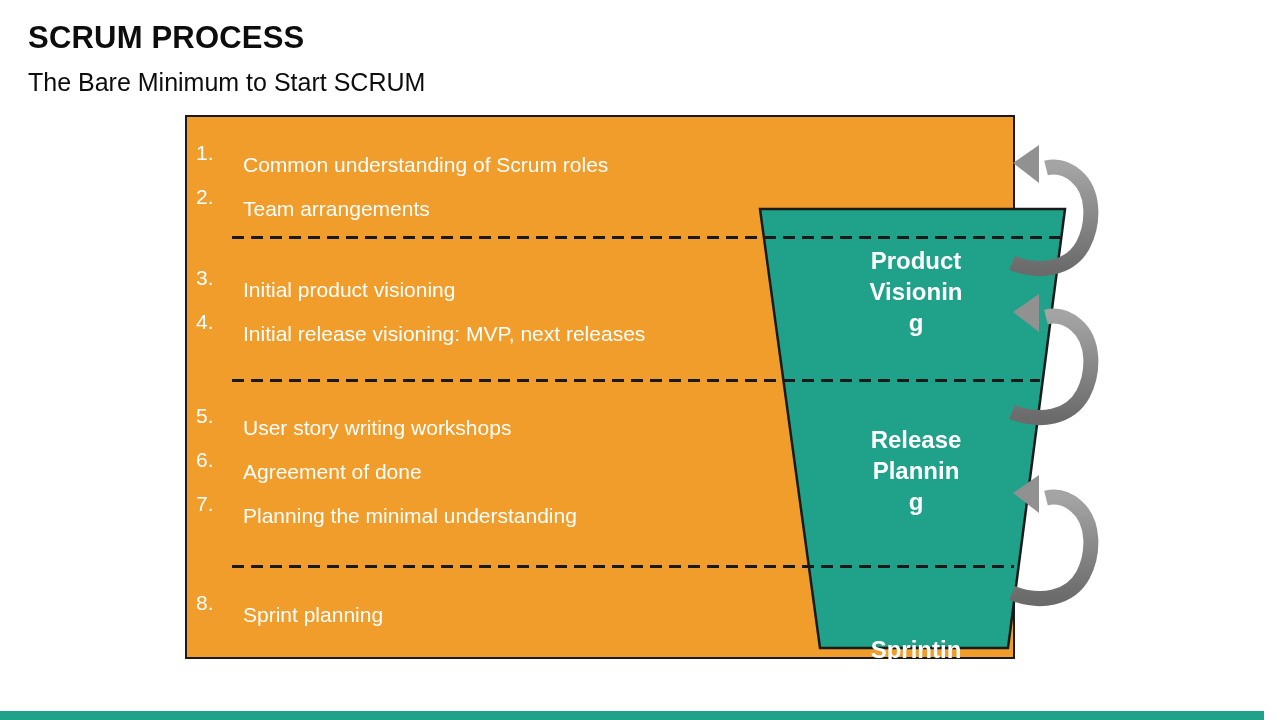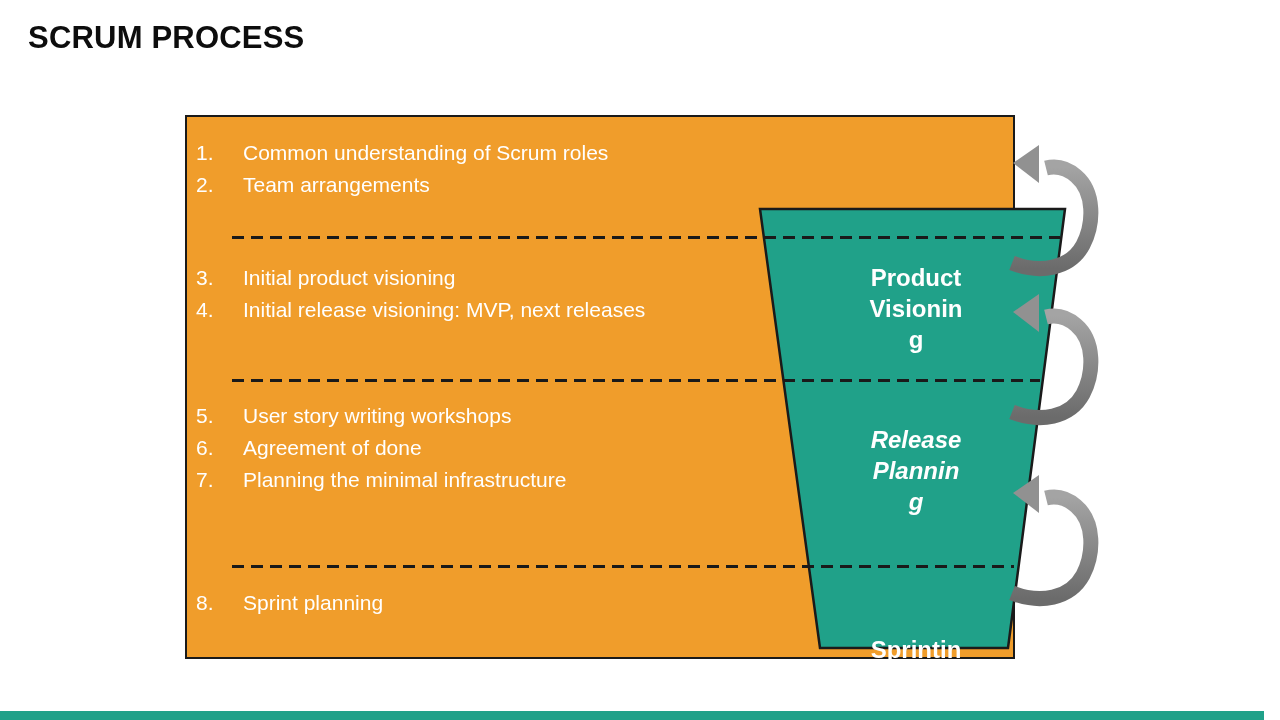--- a/index.html
+++ b/index.html
@@ -27,40 +27,41 @@
   .dash1 { left:232px; top:236px; width:828px; }
   .dash2 { left:232px; top:379px; width:808px; }
   .dash3 { left:232px; top:565px; width:782px; }
   .group {
     position:absolute; left:196px; width:790px;
     color:#ffffff; font-size:21px; line-height:32px;
   }
   .gA { top:137px; } .gB { top:262px; } .gC { top:400px; } .gD { top:587px; }
   .row { display:flex; }
   .num { width:47px; flex:none; }
-  .txt { flex:1; }
+  .txt { flex:1;margin-top:12px; }
   .sup { font-size:13px; position:relative; top:-7px; }
   .stage-label {
     position:absolute; left:806px; width:220px; text-align:center;
     color:#ffffff; font-size:24px; font-weight:bold; line-height:31px;
     white-space:pre-line;
   }
-  .st0 { top:130px; } .st1 { top:262px; } .st2 { top:424px;font-style:italic; } .st3 { top:589px;margin-top:45px; }
+  .st0 { top:130px; } .st1 { top:245px; } .st2 { top:424px; } .st3 { top:589px;margin-top:45px; }
   .cycle-arrow { position:absolute; left:1008px; }
   .ar1 { top:142px; } .ar2 { top:291px; } .ar3 { top:472px; }
   .footer-bar {
     position:absolute; left:0; bottom:0; width:1280px; height:9px; background:#20A189;
   }
 </style>
 </head>
 <body>
 
 <div class="slide">
 
   <h1 class="title">SCRUM PROCESS</h1>
+  <div class="subtitle">The Bare Minimum to Start SCRUM</div>
 
   <div class="panel"></div>
 
   <svg class="funnel-svg" width="312" height="446" viewBox="0 0 312 446">
     <polygon points="2,2 307,2 250,441 62,441" fill="#20A189" stroke="#1a1a1a" stroke-width="2.5"></polygon>
   </svg>
 
   <div class="dash dash1"></div>
   <div class="dash dash2"></div>
   <div class="dash dash3"></div>
@@ -91,21 +92,21 @@
     <div class="row">
       <span class="num">5.</span>
       <span class="txt">User story writing workshops</span>
     </div>
     <div class="row">
       <span class="num">6.</span>
       <span class="txt">Agreement of done</span>
     </div>
     <div class="row">
       <span class="num">7.</span>
-      <span class="txt">Planning the minimal infrastructure</span>
+      <span class="txt">Planning the minimal understanding</span>
     </div>
   </div>
 
   <div class="group gD">
     <div class="row">
       <span class="num">8.</span>
       <span class="txt">Sprint planning</span>
     </div>
   </div>
 

